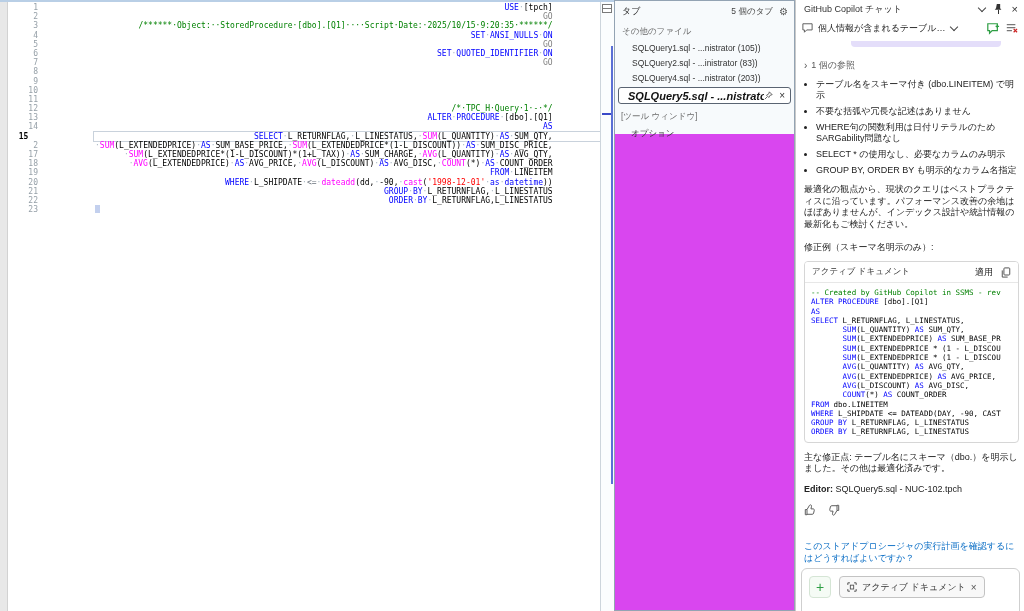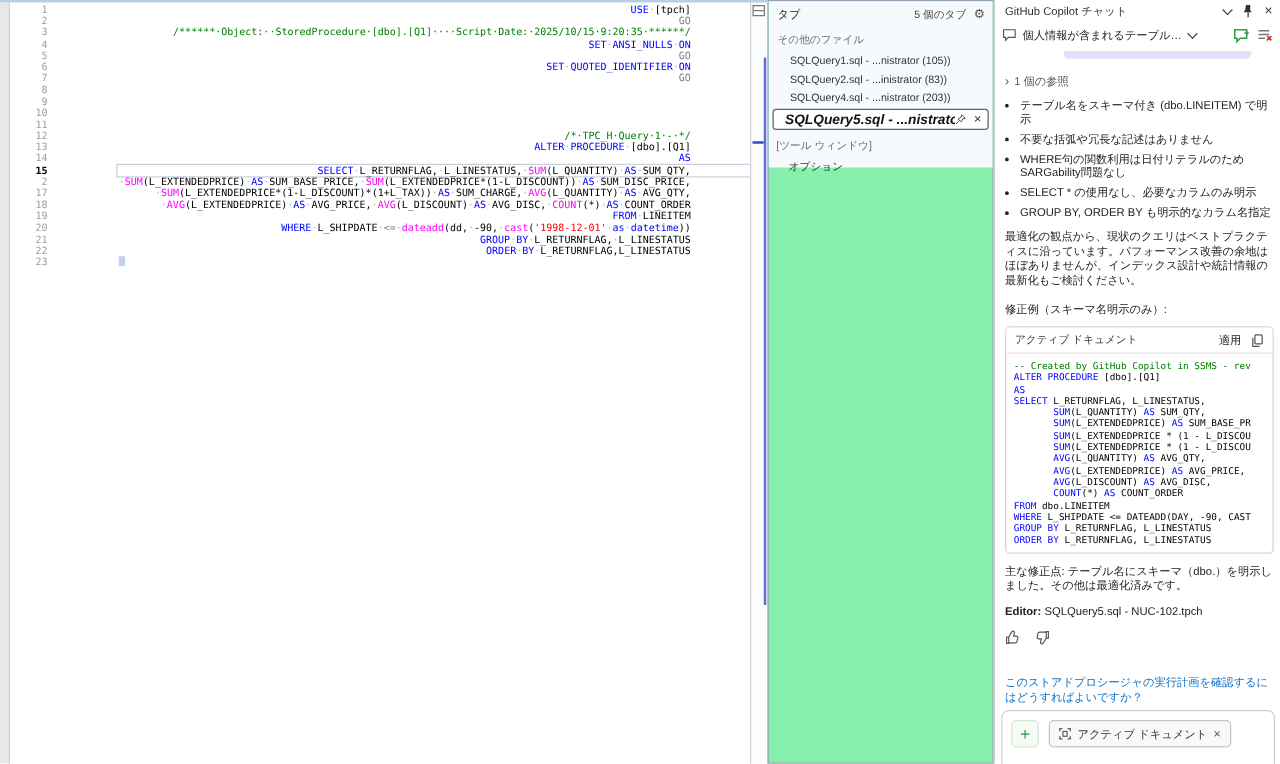--- a/index.html
+++ b/index.html
@@ -7,40 +7,40 @@
               font-family:"Liberation Sans",sans-serif; }
   .stage { position:relative; width:1024px; height:611px; background:#fff; }
 
   
   .editor { position:absolute; left:0; top:0; width:600px; height:611px; background:#fff; overflow:hidden; }
   .top-strip { position:absolute; left:0; top:0; width:614px; height:2px; background:#b9cfe6; z-index:5; }
   .gutter-bar { position:absolute; left:0; top:2px; width:8px; height:609px; background:#e8e8e8; border-right:1px solid #d2d2d2; }
   .line-numbers { position:absolute; left:9px; top:3px; width:29px; text-align:right;
                   font:8px "DejaVu Sans Mono",monospace; line-height:9.2px; color:#96a0a8; }
   .line-numbers .ln { height:9.2px; }
-  .line-numbers .ln.cur { color:#000; font-weight:bold; }
+  .line-numbers .ln.cur { color:#000; font-weight:bold;text-align:center; }
   .code-lines { position:absolute; left:95px; top:3px; font:8px "DejaVu Sans Mono",monospace;
                 line-height:9.2px; white-space:pre; color:#000; }
   .code-lines .cl { height:9.2px;text-align:right; }
   .sg-k{color:#0000ff}.sg-c{color:#008000}.sg-f{color:#ff00ff}.sg-s{color:#ff0000}
   .sg-g{color:#808080}.sg-o{color:#6a737d}.sg-t{color:#000}.sg-w{color:#aab8c4}
   .current-line-box { position:absolute; left:93px; top:131px; width:512px; height:10.5px;
                       border:1px solid #c9d2dc; }
   .ime-caret { position:absolute; left:95px; top:205px; width:5px; height:8px; background:#c3d0ee; }
 
   
   .scrollbar { position:absolute; left:600px; top:2px; width:14px; height:609px;
                background:#fbfdfe; border-left:1px solid #cdd5dc; }
   .split-icon { position:absolute; left:602px; top:4px; width:10px; height:9px;
                 border:1px solid #7a7a7a; background:#fff; }
   .split-icon::after { content:""; position:absolute; left:0; right:0; top:3px; height:1px; background:#7a7a7a; }
 
   
   .tabs-panel { position:absolute; left:614px; top:0; width:181px; height:611px;
-                background:#86efac; border:1px solid #93a3b3; }
+                background:#d946ef; border:1px solid #93a3b3; }
   .tabs-list-area { position:absolute; left:0; top:0; width:179px; height:133px; background:#f7fafc; }
   .tabs-header { display:flex; align-items:center; padding:4px 6px 2px 7px; }
   .tabs-title { font-size:9px; color:#1e1e1e; }
   .tabs-count { margin-left:auto; font-size:8.5px; color:#444; }
   .gear { margin-left:6px; font-size:10px; color:#555; line-height:10px; }
   .tabs-section-label { font-size:8.5px; color:#6a6a6a; padding:6px 0 2px 7px; }
   .tab-item { font-size:8.5px; color:#333; padding:3px 0 3px 17px; height:15px; }
   .tab-selected { margin:2px 3px; height:17px; background:#fff; border:1px solid #5a6472;
                   border-radius:3px; display:flex; align-items:center; padding:0 5px 0 9px; }
   .tab-selected .lbl { font-size:11px; font-weight:bold; color:#111; white-space:nowrap;

